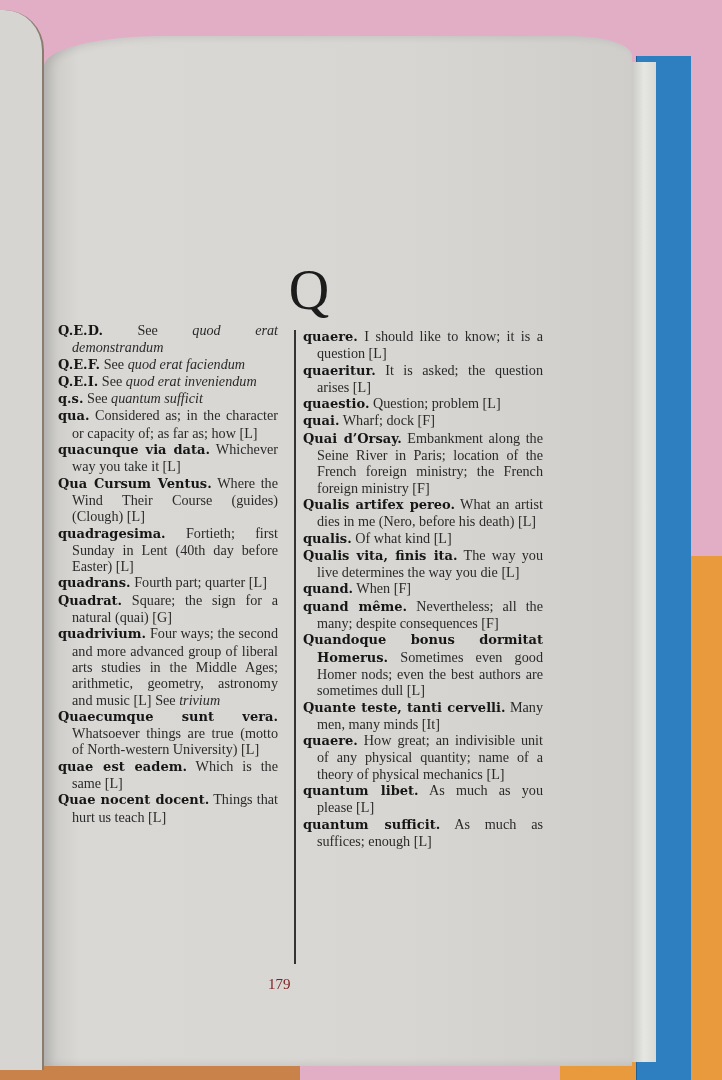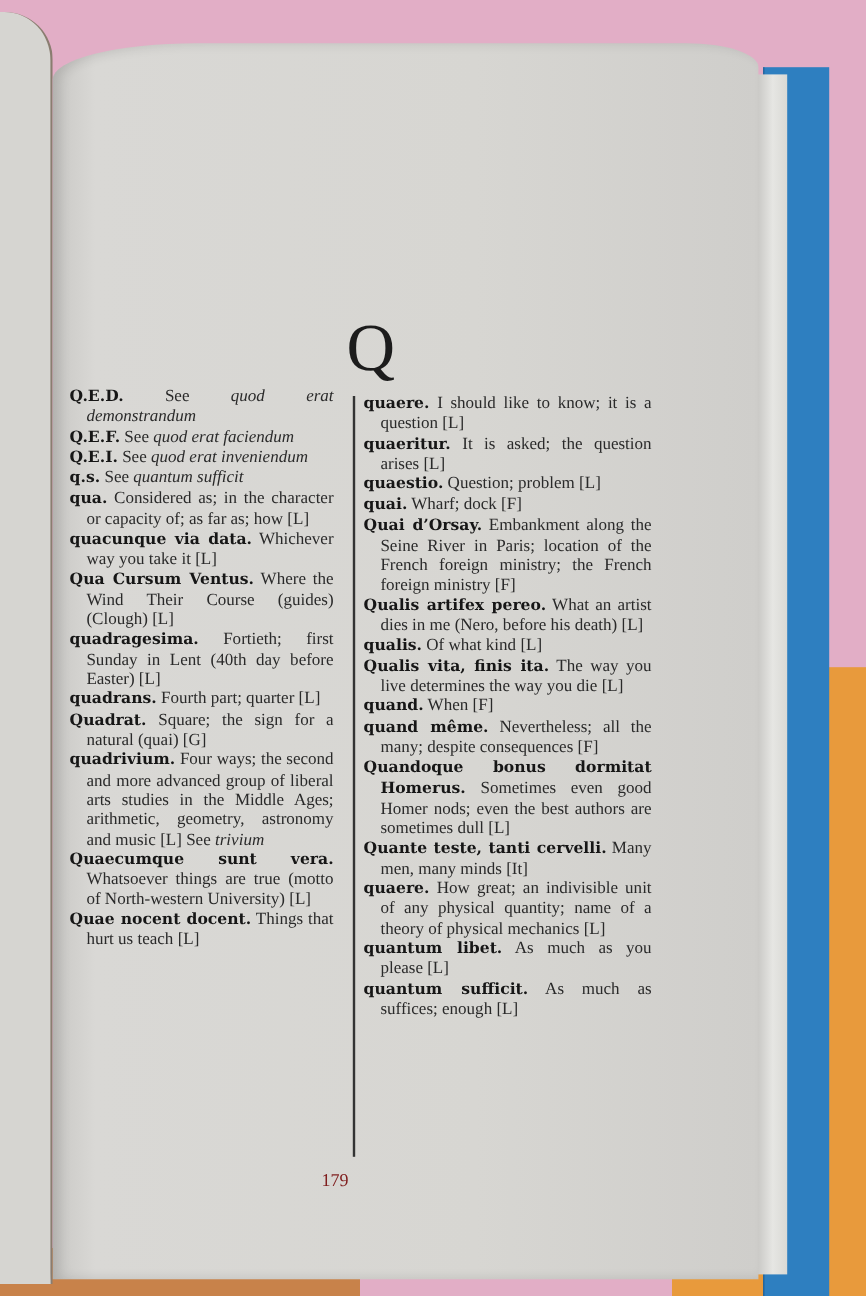--- a/index.html
+++ b/index.html
@@ -77,20 +77,21 @@
     <div class="entry"><span class="hw">Q.E.I.</span><span class="def"> See </span><span class="it">quod erat inveniendum</span></div>
     <div class="entry"><span class="hw">q.s.</span><span class="def"> See </span><span class="it">quantum sufficit</span></div>
     <div class="entry"><span class="hw">qua.</span><span class="def"> Considered as; in the character or capacity of; as far as; how [L]</span></div>
     <div class="entry"><span class="hw">quacunque via data.</span><span class="def"> Whichever way you take it [L]</span></div>
     <div class="entry"><span class="hw">Qua Cursum Ventus.</span><span class="def"> Where the Wind Their Course (guides) (Clough) [L]</span></div>
     <div class="entry"><span class="hw">quadragesima.</span><span class="def"> Fortieth; first Sunday in Lent (40th day before Easter) [L]</span></div>
     <div class="entry"><span class="hw">quadrans.</span><span class="def"> Fourth part; quarter [L]</span></div>
     <div class="entry"><span class="hw">Quadrat.</span><span class="def"> Square; the sign for a natural (quai) [G]</span></div>
     <div class="entry"><span class="hw">quadrivium.</span><span class="def"> Four ways; the second and more advanced group of liberal arts studies in the Middle Ages; arithmetic, geometry, astronomy and music [L] See </span><span class="it">trivium</span></div>
     <div class="entry"><span class="hw">Quaecumque sunt vera.</span><span class="def"> Whatsoever things are true (motto of North-western University) [L]</span></div>
+    <div class="entry"><span class="hw">quae est eadem.</span><span class="def"> Which is the same [L]</span></div>
     <div class="entry"><span class="hw">Quae nocent docent.</span><span class="def"> Things that hurt us teach [L]</span></div>
   </div>
 <div class="col-rule"></div>
 <div class="col col-right" id="col-right">
     <div class="entry"><span class="hw">quaere.</span><span class="def"> I should like to know; it is a question [L]</span></div>
     <div class="entry"><span class="hw">quaeritur.</span><span class="def"> It is asked; the question arises [L]</span></div>
     <div class="entry"><span class="hw">quaestio.</span><span class="def"> Question; problem [L]</span></div>
     <div class="entry"><span class="hw">quai.</span><span class="def"> Wharf; dock [F]</span></div>
     <div class="entry"><span class="hw">Quai d’Orsay.</span><span class="def"> Embankment along the Seine River in Paris; location of the French foreign ministry; the French foreign ministry [F]</span></div>
     <div class="entry"><span class="hw">Qualis artifex pereo.</span><span class="def"> What an artist dies in me (Nero, before his death) [L]</span></div>

